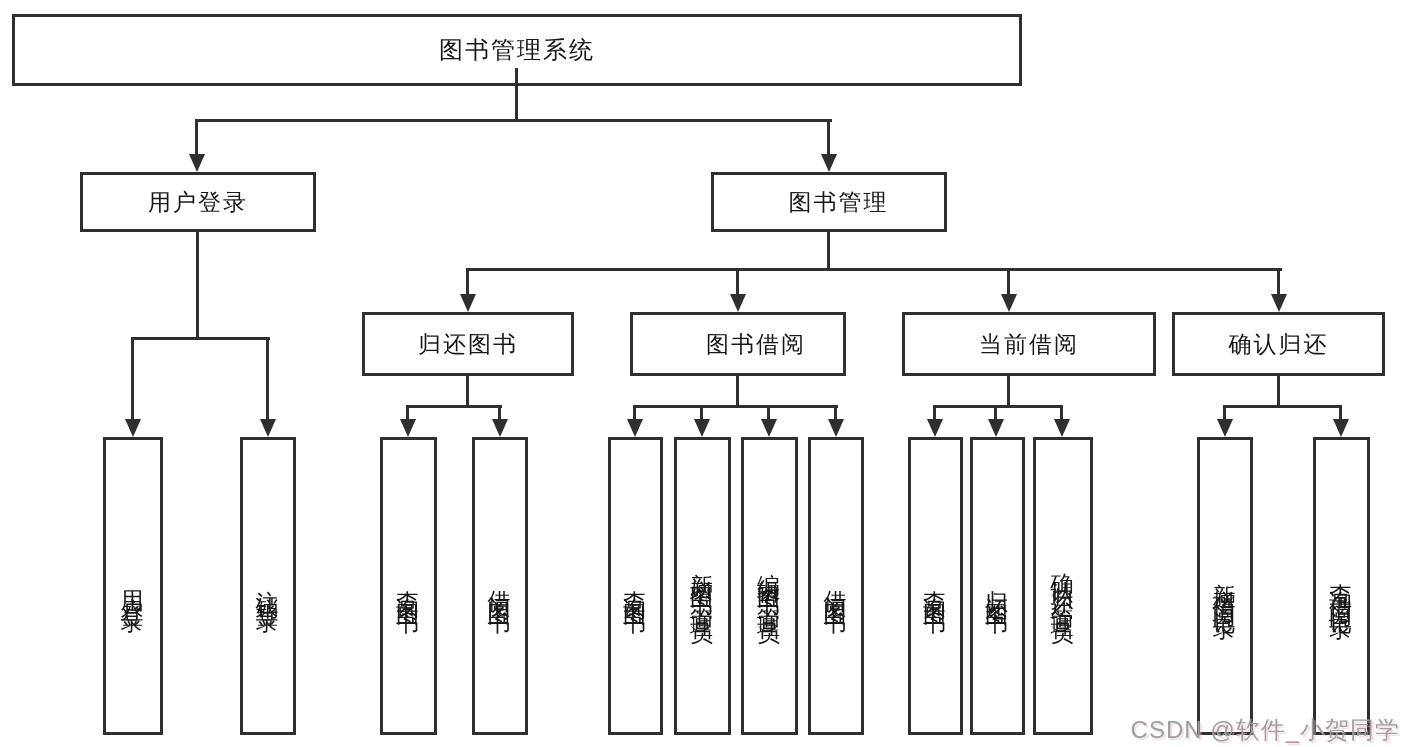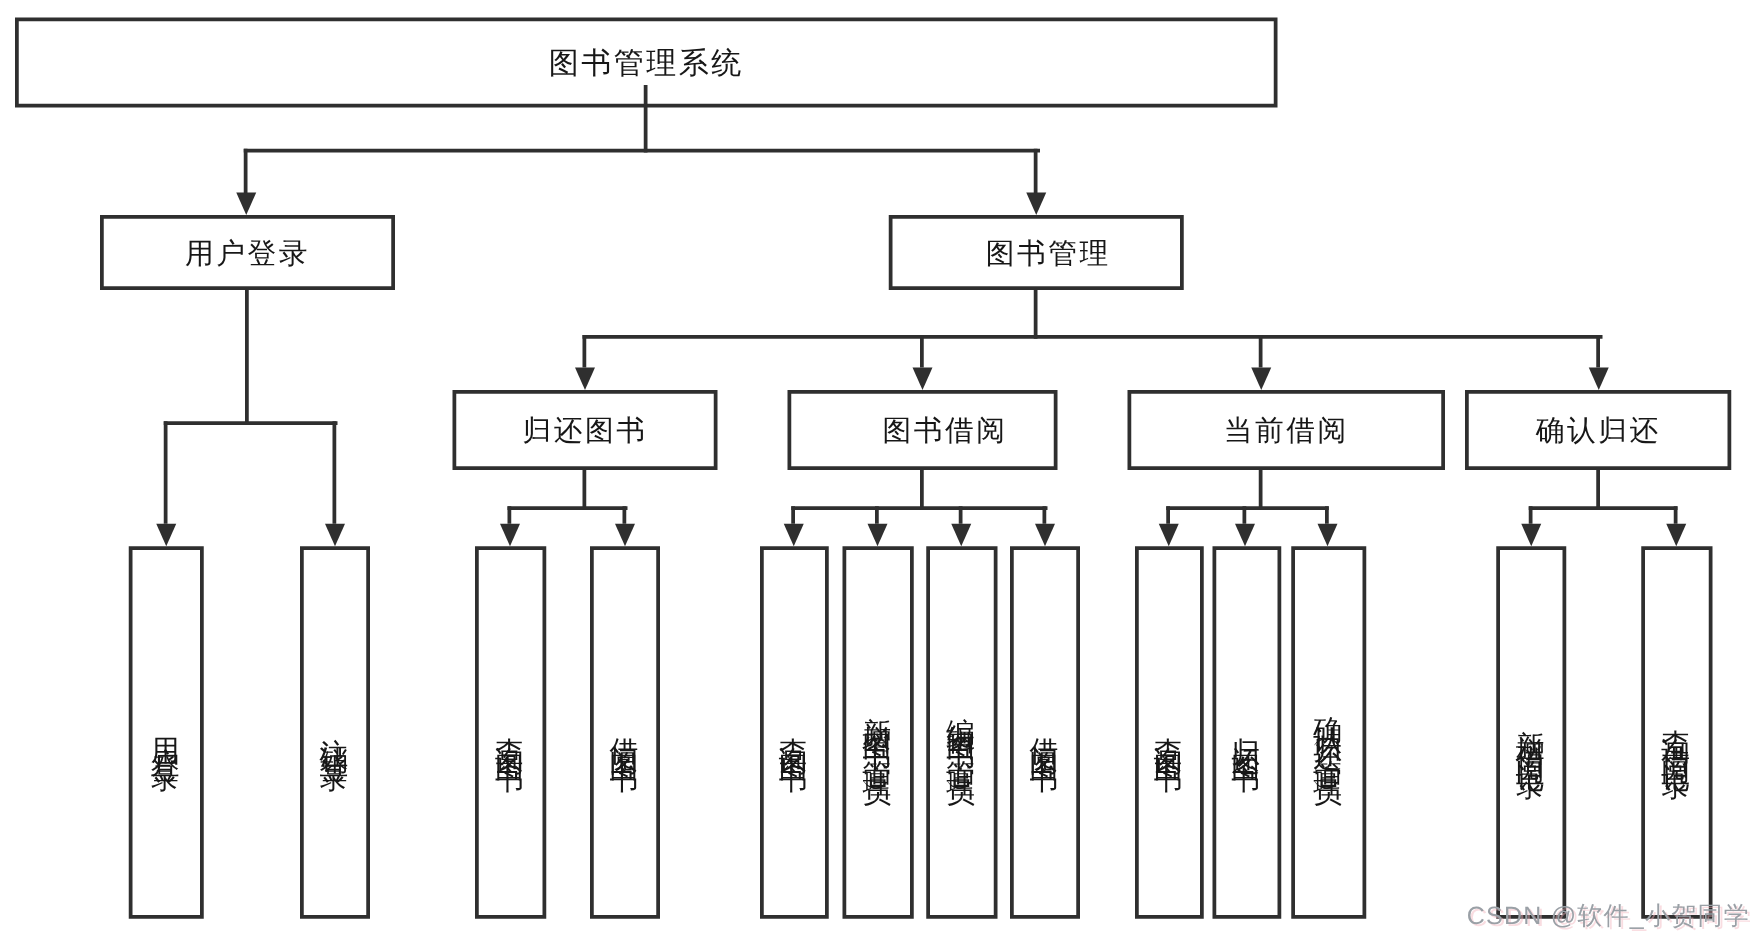--- a/index.html
+++ b/index.html
@@ -34,21 +34,21 @@
   }
   .line{position:absolute;background:#2f2f2f;}
   .arrowhead{
     position:absolute;width:0;height:0;
     border-left:8px solid transparent;
     border-right:8px solid transparent;
     border-top:18px solid #2f2f2f;
   }
   .watermark{
     position:absolute;right:5px;bottom:1px;
-    font-size:20px;color:#9aa0a6;letter-spacing:1px;
+    font-size:24px;color:#9aa0a6;letter-spacing:1px;
     text-shadow:2px 2px 0 rgba(242,180,188,0.45);
     white-space:nowrap;
   }
 </style>
 </head>
 <body>
 
 <div id="canvas">
 
   <div class="hbox" style="left:12px;top:14px;width:1010px;height:72px;font-size:24px;">图书管理系统</div>

